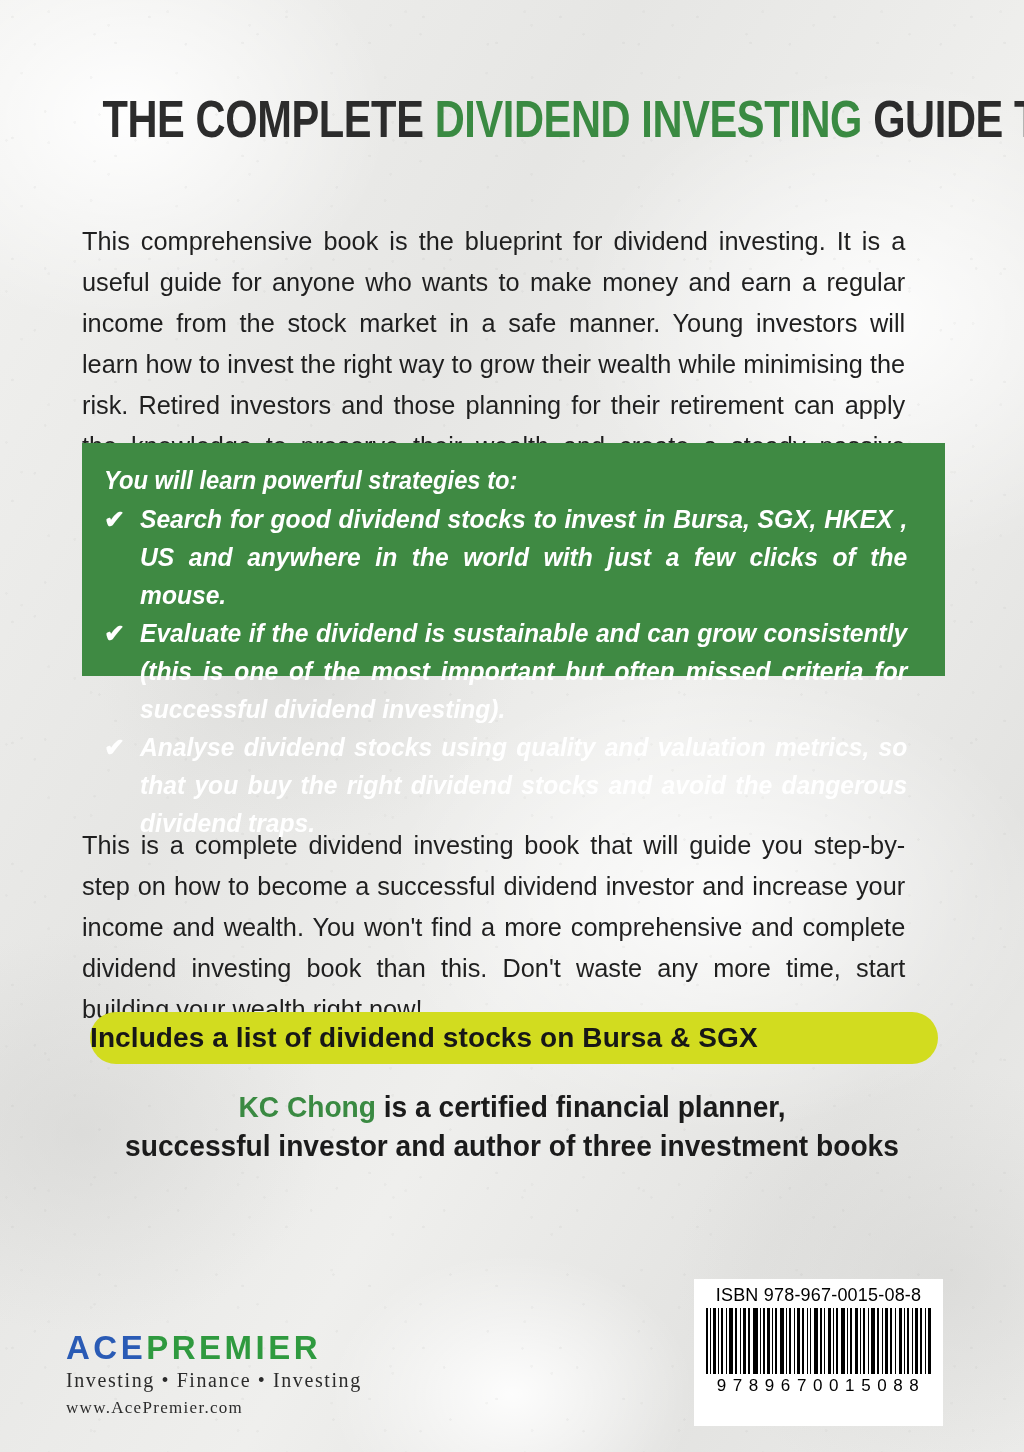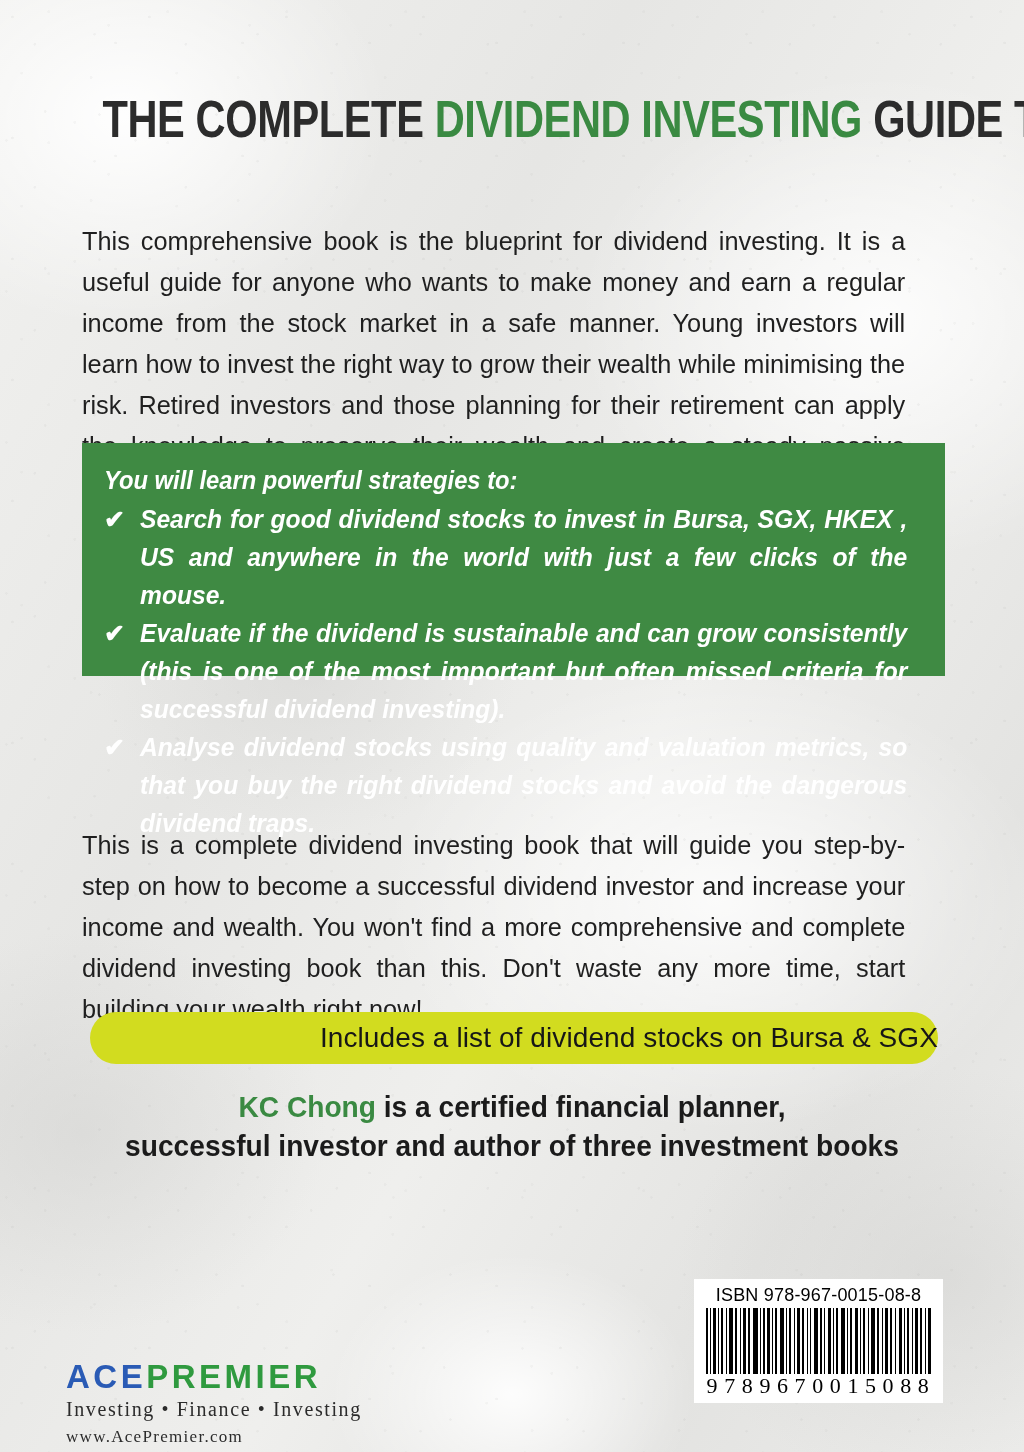--- a/index.html
+++ b/index.html
@@ -147,23 +147,23 @@
     position: absolute;
     left: 90px;
     top: 1012px;
     width: 848px;
     height: 52px;
     box-sizing: border-box;
     background: #d2dc1f;
     border-radius: 26px;
     display: flex;
     align-items: center;
-    justify-content: flex-end;
-    font-family: "Liberation Sans Narrow", "Liberation Sans", sans-serif;
-    font-weight: 400;
+    justify-content: flex-start;
+    font-family: "Liberation Sans Narrow", "Liberation Sans", sans-serif;
+    font-weight: 700;
     font-size: 28px;
     color: #171717;
     letter-spacing: 0.1px;
   }
 
   
   .credit {
     position: absolute;
     left: 0;
     right: 0;
@@ -185,21 +185,20 @@
     top: 1330px;
     width: 330px;
   }
   .logo-word {
     font-family: "Liberation Sans Narrow", "Liberation Sans", sans-serif;
     font-weight: 700;
     font-size: 33px;
     letter-spacing: 3.5px;
     line-height: 36px;
     white-space: nowrap;
-    margin-top: 29px;
   }
   .logo-ace { color: #2a5bb5; position: relative; }
   .logo-pre { color: #2f9a3f; }
   .logo-tag {
     font-family: "Liberation Serif", serif;
     font-size: 20px;
     letter-spacing: 1.6px;
     color: #2b2b2b;
     line-height: 28px;
     white-space: nowrap;
@@ -212,21 +211,21 @@
     line-height: 28px;
     white-space: nowrap;
   }
 
   
   .isbn-box {
     position: absolute;
     left: 694px;
     top: 1279px;
     width: 249px;
-    height: 124px;
+    height: 147px;
     background: #ffffff;
     box-sizing: border-box;
     padding: 5px 10px 4px 10px;
     display: flex;
     flex-direction: column;
     align-items: center;
   }
   .isbn-text {
     font-family: "Liberation Sans", sans-serif;
     font-size: 18px;
@@ -235,22 +234,22 @@
     letter-spacing: 0.2px;
     white-space: nowrap;
   }
   .barcode {
     width: 229px;
     height: 66px;
     margin-top: 2px;
     display: block;
   }
   .isbn-digits {
-    font-family: Liberation Serif, serif;
-    font-size: 22px;
+    font-family: Liberation Sans, sans-serif;
+    font-size: 17px;
     letter-spacing: 6.6px;
     color: #000;
     line-height: 24px;
     padding-left: 5px;
     white-space: nowrap;
   }
 </style>
 </head>
 <body>
 

